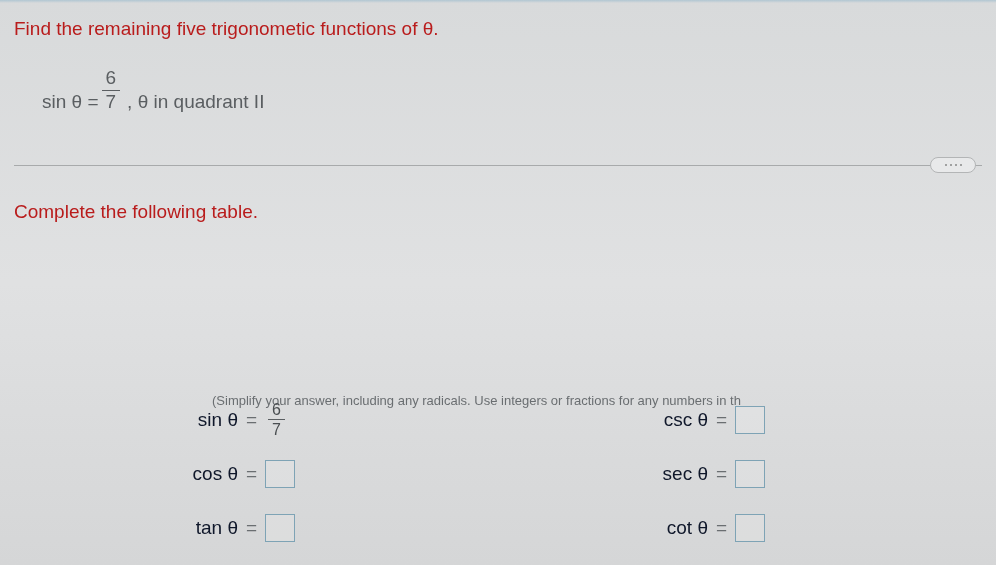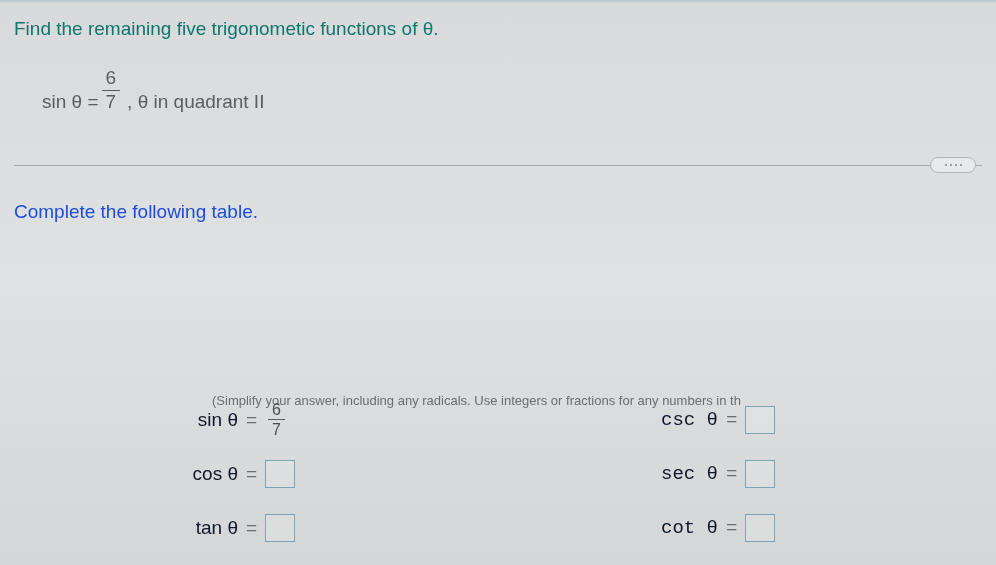--- a/index.html
+++ b/index.html
@@ -14,21 +14,21 @@
       height: 565px;
       overflow: hidden;
       position: relative;
     }
     .page-content {
       padding: 18px 14px 0 14px;
       color: #4a4e51;
     }
     .instruction {
       font-size: 19px;
-      color: #0f766e;
+      color: #b91c1c;
       margin-bottom: 28px;
     }
     .given-row {
       display: flex;
       align-items: flex-end;
       font-size: 19px;
       color: #5a5e61;
       margin-left: 28px;
       margin-bottom: 38px;
     }
@@ -79,21 +79,21 @@
       gap: 3px;
     }
     .ellipsis-pill .dot {
       width: 2px;
       height: 2px;
       background: #888;
       border-radius: 50%;
     }
     .complete-heading {
       font-size: 19px;
-      color: #1d4ed8;
+      color: #b91c1c;
       margin-bottom: 30px;
     }
     .table-area {
       position: relative;
       margin-left: 158px;
     }
     .trig-row {
       display: flex;
       align-items: center;
       height: 54px;
@@ -121,23 +121,22 @@
       background: rgba(255,255,255,0.15);
       display: inline-block;
     }
     .col-left {
       position: absolute;
       left: 0;
       top: 0;
     }
     .col-right {
       position: absolute;
-      left: 480px;
+      left: 470px;
       top: 0;
-      font-family: Liberation Mono, monospace;
     }
     .simplify-note {
       font-size: 13px;
       color: #6a6e71;
       margin-top: 170px;
       margin-left: 40px;
     }
     .top-blue {
       position: absolute;
       top: 0;

